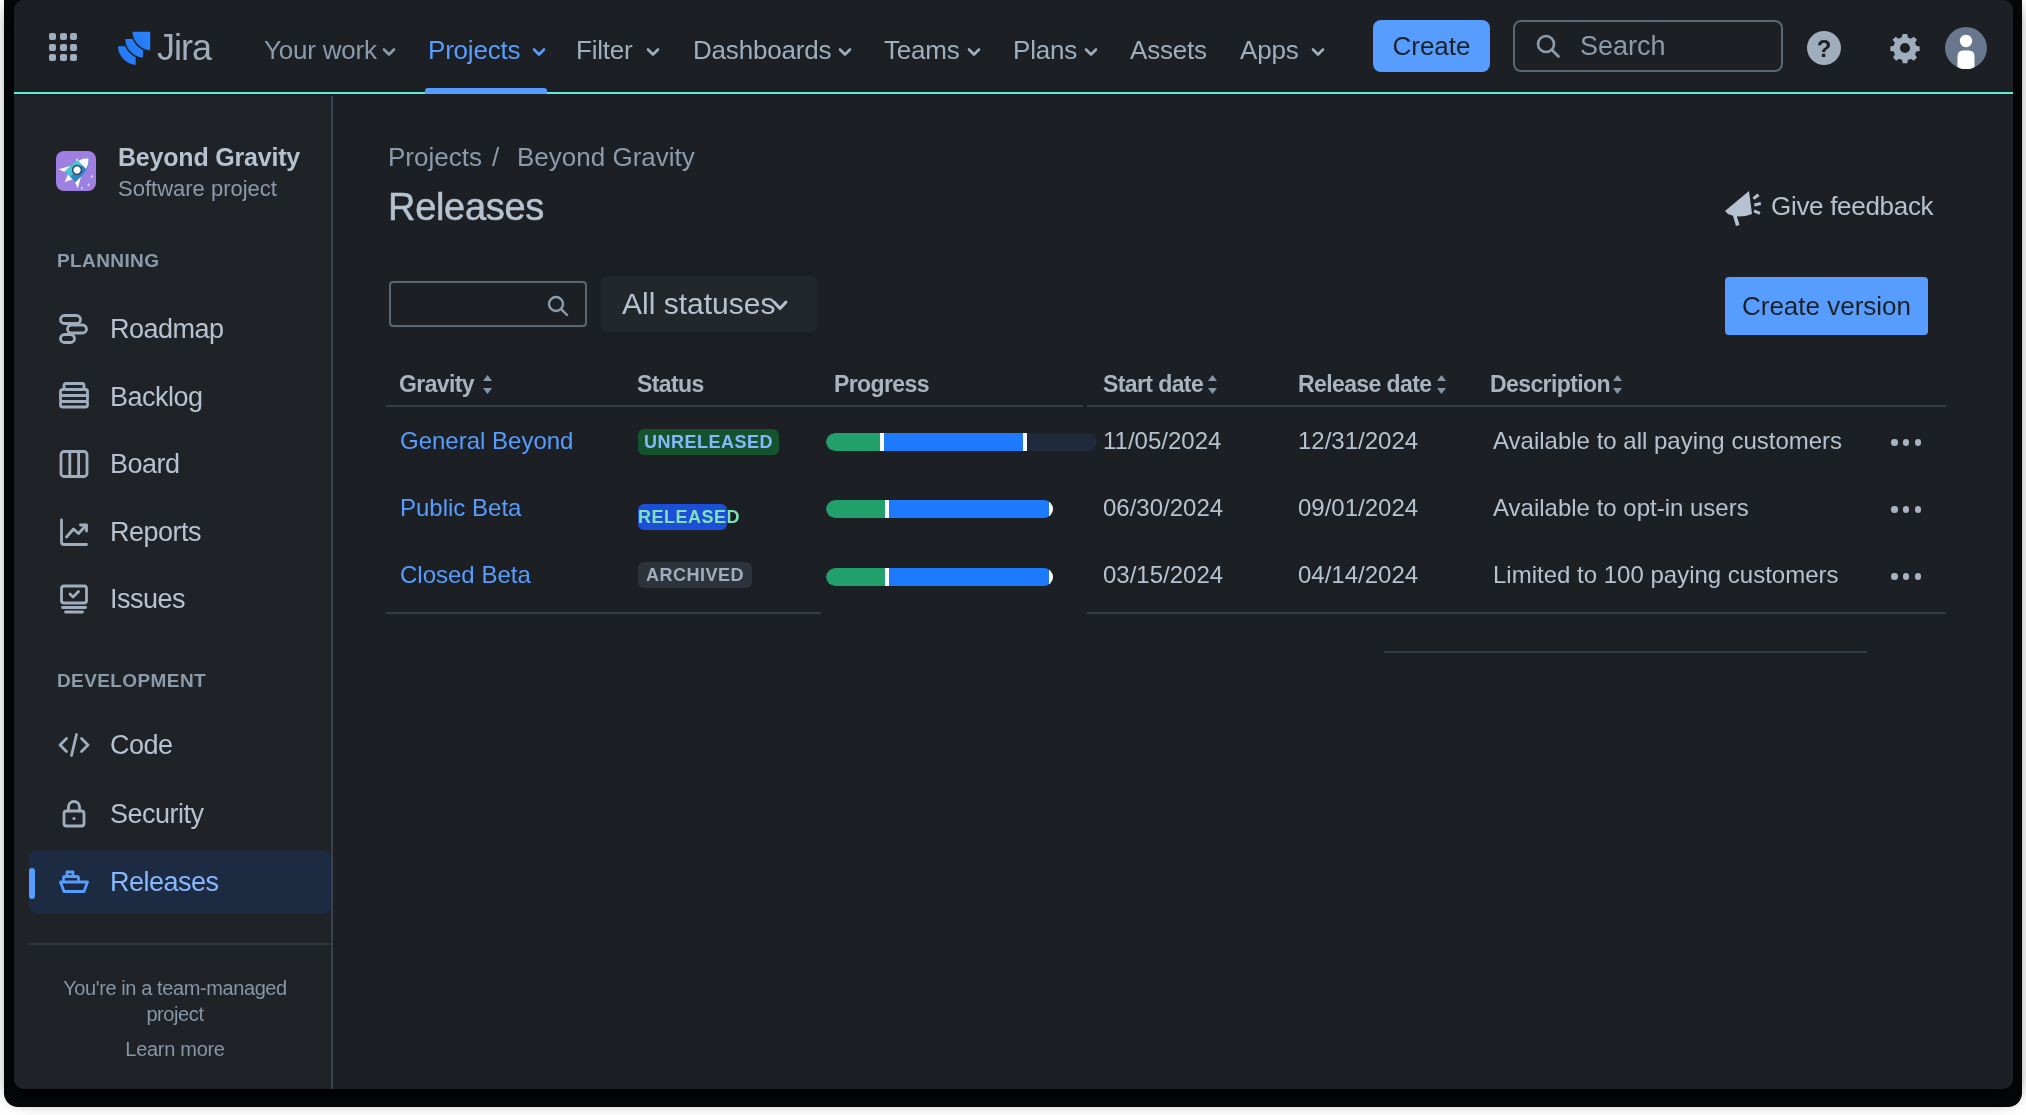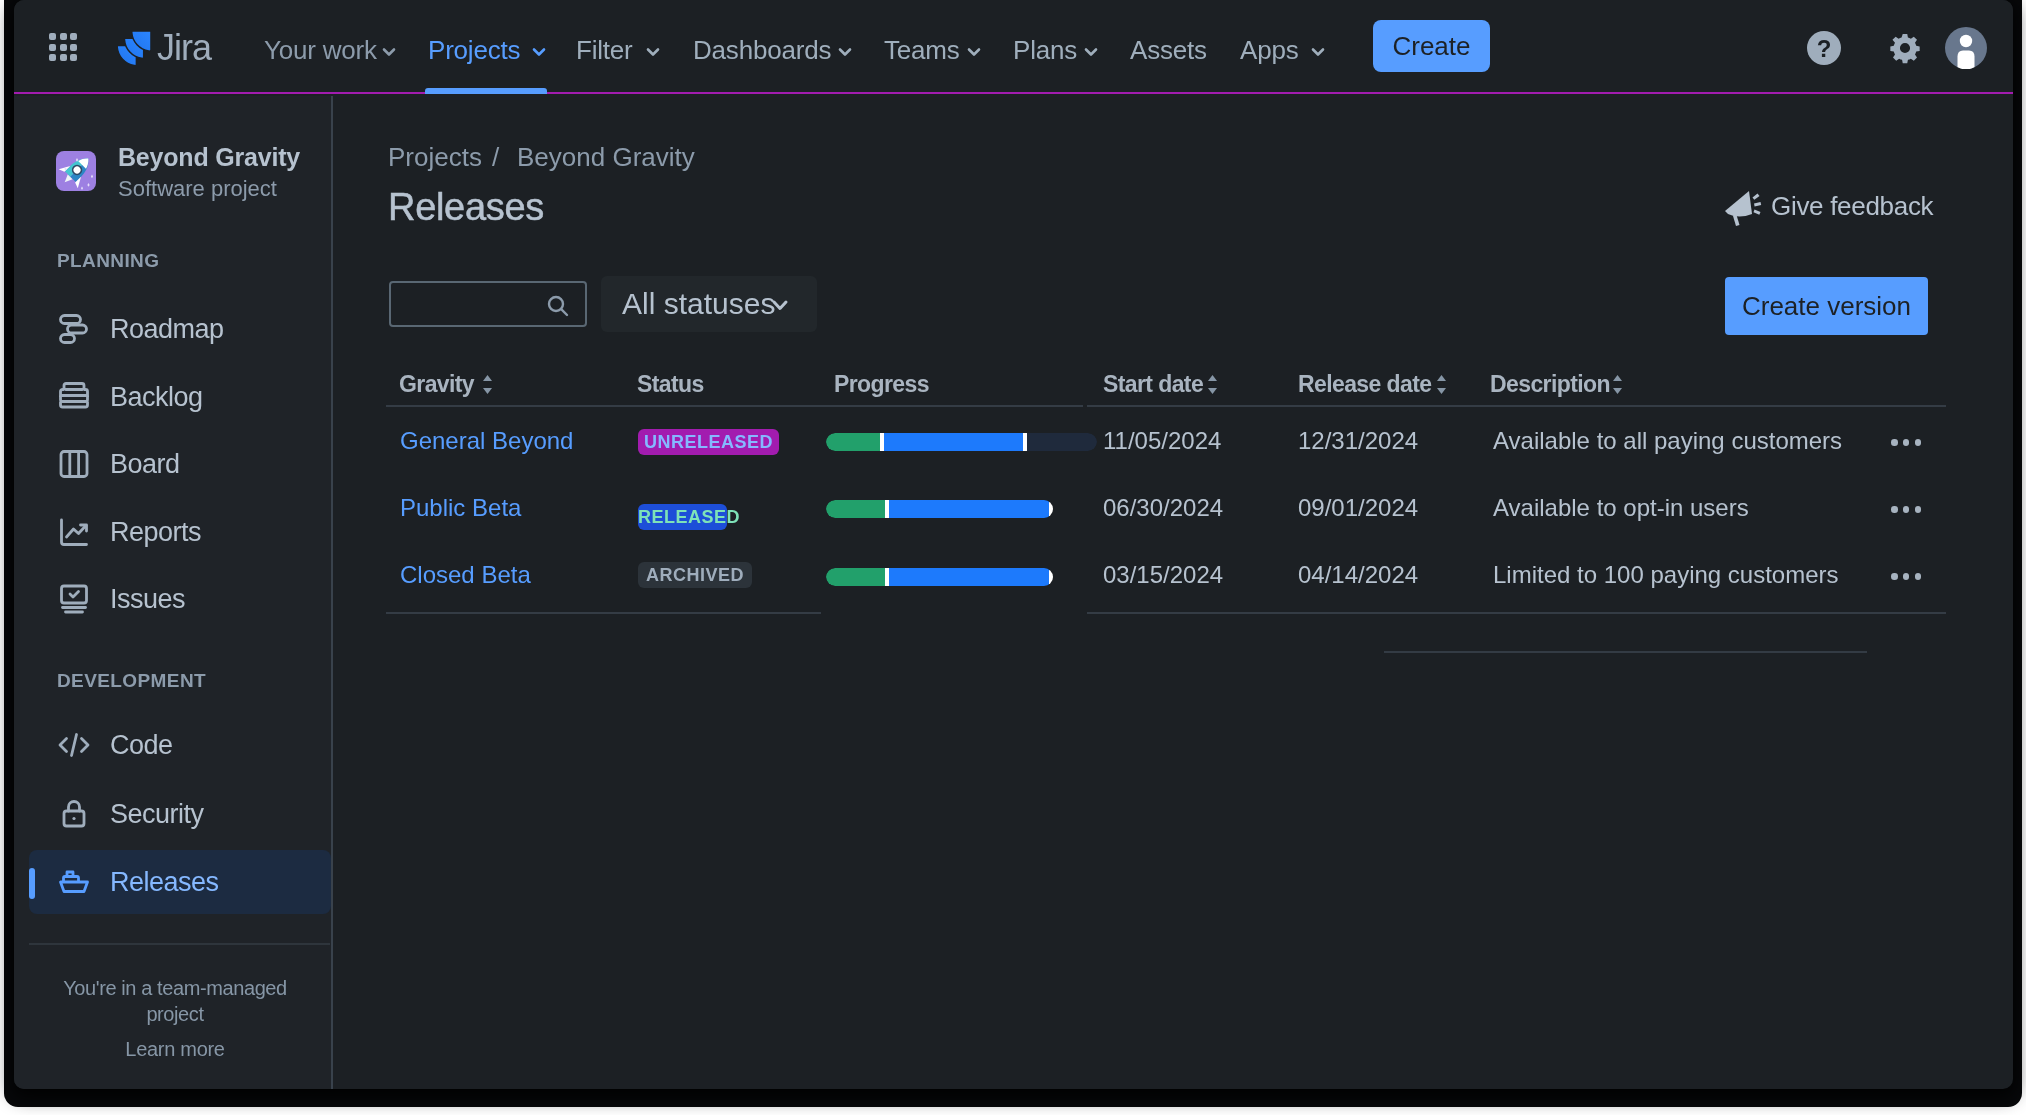--- a/index.html
+++ b/index.html
@@ -8,21 +8,21 @@
   position:absolute; left:4px; top:0; width:2018px; height:1107px;
   background:#07080a; border-radius:0 0 14px 14px;
 }
 #win {
   position:absolute; left:14px; top:0; width:1999px; height:1089px;
   background:#1c2024; border-radius:10px; overflow:hidden;
   box-shadow:0 6px 18px 2px rgba(0,0,0,0.9);
 }
 .abs { position:absolute; }
 
-#topbar { position:absolute; left:0; top:0; width:100%; height:94px; background:#1c2024; border-bottom:2px solid #a21caf; }
+#topbar { position:absolute; left:0; top:0; width:100%; height:94px; background:#1c2024; border-bottom:2px solid #5eead4; }
 .navtxt { position:absolute; top:0; height:92px; line-height:100px; font-size:26px; color:#9faebc; white-space:nowrap; letter-spacing:-0.2px; }
 .chev { position:absolute; top:44px; width:16px; height:16px; }
 .chev svg { display:block; }
 #proj-underline { position:absolute; left:411px; top:88px; width:122px; height:6px; background:#579dff; border-radius:3px 3px 0 0; }
 
 #gridicon { position:absolute; left:35px; top:33px; width:28px; height:28px; display:grid; grid-template-columns:repeat(3,7px); grid-template-rows:repeat(3,7px); gap:3.5px; }
 #gridicon span { background:#9fadbc; border-radius:2px; }
 
 #create-btn { position:absolute; left:1359px; top:20px; width:117px; height:52px; background:#579dff; border-radius:8px; color:#1d2125; font-size:26px; font-weight:500; text-align:center; line-height:52px; }
 #searchbox { position:absolute; left:1499px; top:20px; width:270px; height:52px; border:2px solid #596773; border-radius:8px; background:#1c2024; }
@@ -116,20 +116,27 @@
         </svg>
       </div>
     <div class="navtxt" style="left:1116px;">Assets</div>
     <div class="navtxt" style="left:1226px;">Apps</div>
     <div class="chev" style="left:1296px">
         <svg width="16" height="16" viewBox="0 0 16 16">
           <path d="M3 5.5 L8 10.5 L13 5.5" fill="none" stroke="#9faebc" stroke-width="2.6" stroke-linecap="round" stroke-linejoin="round"></path>
         </svg>
       </div>
     <div id="create-btn">Create</div>
+    <div id="searchbox">
+      <svg class="abs" style="left:20px;top:11px" width="26" height="26" viewBox="0 0 26 26">
+          <circle cx="11" cy="11" r="8" fill="none" stroke="#8c9bab" stroke-width="2.6"></circle>
+          <path d="M17 17 L23.5 23.5" stroke="#8c9bab" stroke-width="2.6" stroke-linecap="round"></path>
+        </svg>
+      <div class="ph">Search</div>
+    </div>
 
     <svg class="abs" style="left:1793px;top:31px" width="34" height="34" viewBox="0 0 34 34">
       <circle cx="17" cy="17" r="17" fill="#9fadbc"></circle>
       <text x="17" y="25.5" font-size="24" font-weight="700" fill="#1c2024" text-anchor="middle" font-family="Liberation Sans">?</text>
     </svg>
 
     <svg class="abs" style="left:1875px;top:32px" width="32" height="32" viewBox="0 0 24 24">
       <path fill="#9fadbc" d="M10.3 1.5 h3.4 l.5 2.6 a8 8 0 0 1 2.2 .9 l2.2-1.5 2.4 2.4-1.5 2.2 a8 8 0 0 1 .9 2.2 l2.6.5 v3.4 l-2.6.5 a8 8 0 0 1-.9 2.2 l1.5 2.2-2.4 2.4-2.2-1.5 a8 8 0 0 1-2.2.9 l-.5 2.6 h-3.4 l-.5-2.6 a8 8 0 0 1-2.2-.9 l-2.2 1.5-2.4-2.4 1.5-2.2 a8 8 0 0 1-.9-2.2 l-2.6-.5 v-3.4 l2.6-.5 a8 8 0 0 1 .9-2.2 L2.6 5.9 5 3.5 l2.2 1.5 a8 8 0 0 1 2.2-.9 Z M12 8.2 a3.8 3.8 0 1 0 0 7.6 a3.8 3.8 0 0 0 0-7.6 Z"></path>
     </svg>
 
@@ -295,21 +302,21 @@
     </svg>
   <svg class="sorticon" style="left:1598px;top:374px" viewBox="0 0 11 21">
       <path d="M5.5 1 L10 7 H1 Z" fill="#8696a6"></path>
       <path d="M5.5 20 L1 14 H10 Z" fill="#8696a6"></path>
     </svg>
 
   <div class="hline" style="left:372px;top:405px;width:697px"></div>
   <div class="hline" style="left:1073px;top:405px;width:859px"></div>
 
   <div class="cell" style="left:386px;top:426px;color:#579dff">General Beyond</div>
-  <div class="badge" style="left:624px;top:429px;width:141px;background:#a21caf;color:#85b8ff">UNRELEASED</div>
+  <div class="badge" style="left:624px;top:429px;width:141px;background:#14532d;color:#85b8ff">UNRELEASED</div>
   <div class="bar" style="left:812px;top:433px;width:271px">
     <i style="left:0;width:58px;background:#22a06b;border-radius:9px 0 0 9px"></i>
     <i style="left:54px;width:4px;background:#fff"></i>
     <i style="left:58px;width:139px;background:#1d7afc"></i>
     <i style="left:197px;width:4px;background:#fff"></i>
     <i style="left:201px;width:70px;background:#1f2a3c;border-radius:0 9px 9px 0"></i>
   </div>
   <div class="cell" style="left:1089px;top:426px">11/05/2024</div>
   <div class="cell" style="left:1284px;top:426px">12/31/2024</div>
   <div class="cell" style="left:1479px;top:426px">Available to all paying customers</div>

